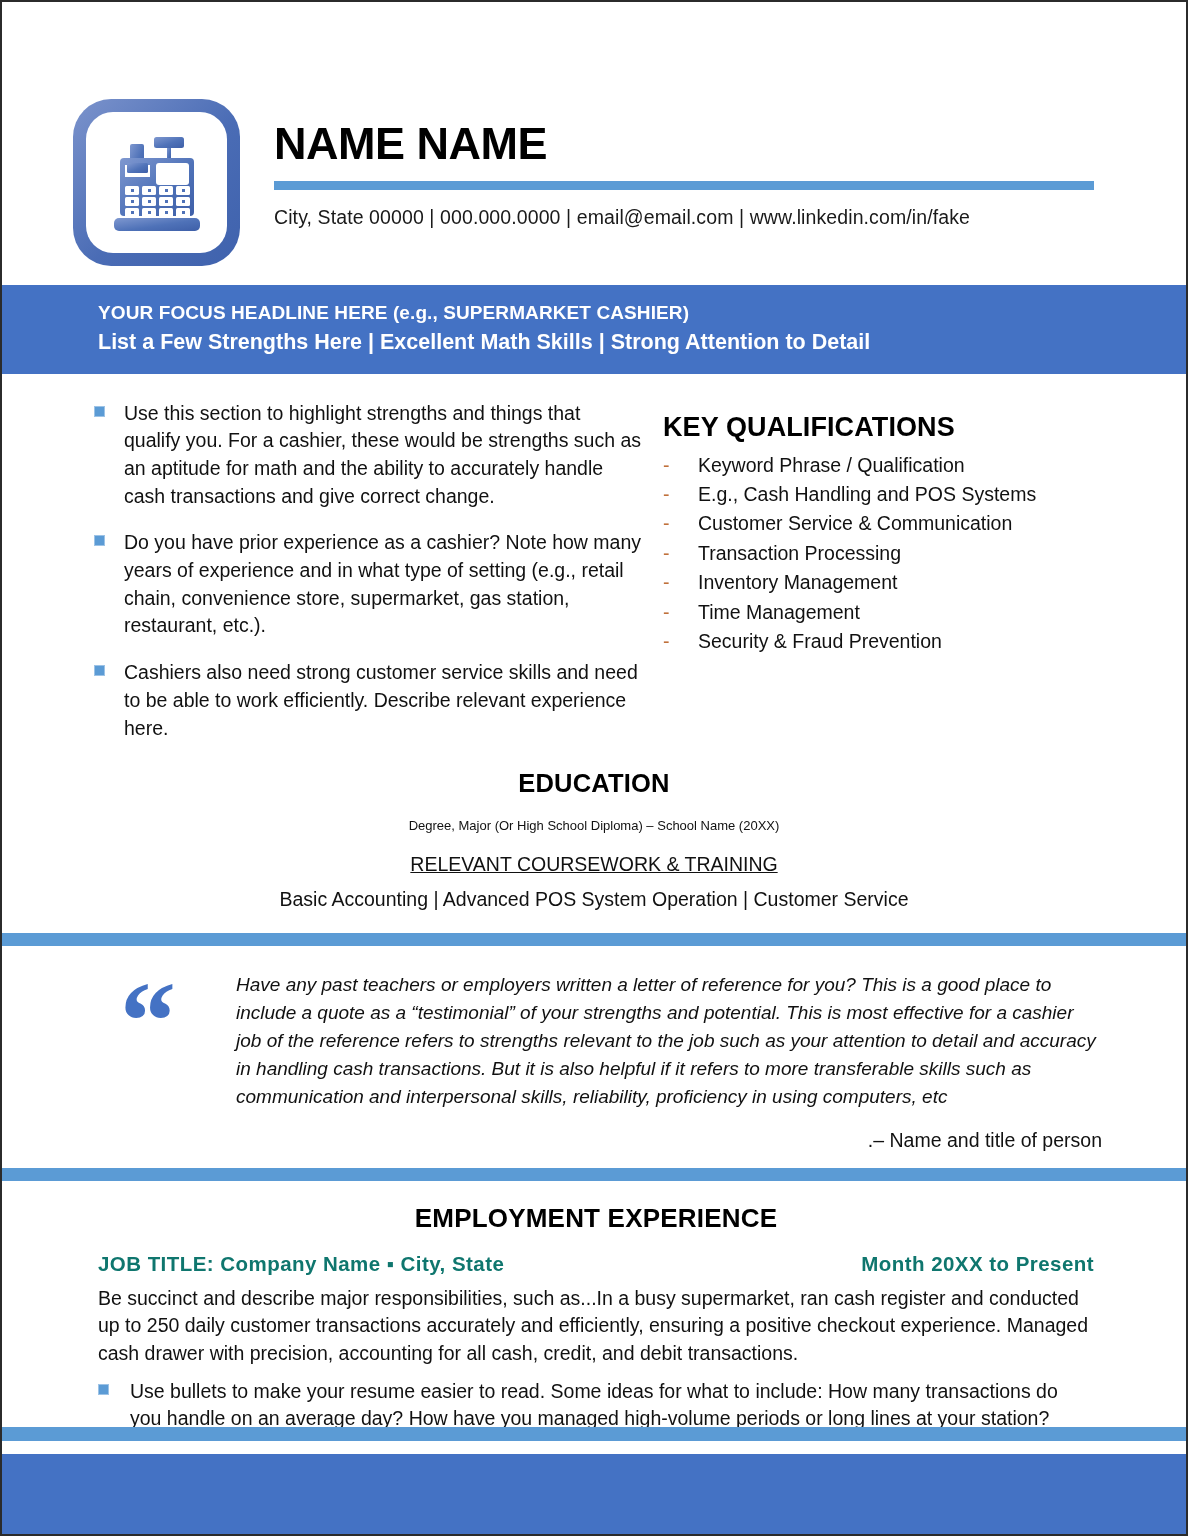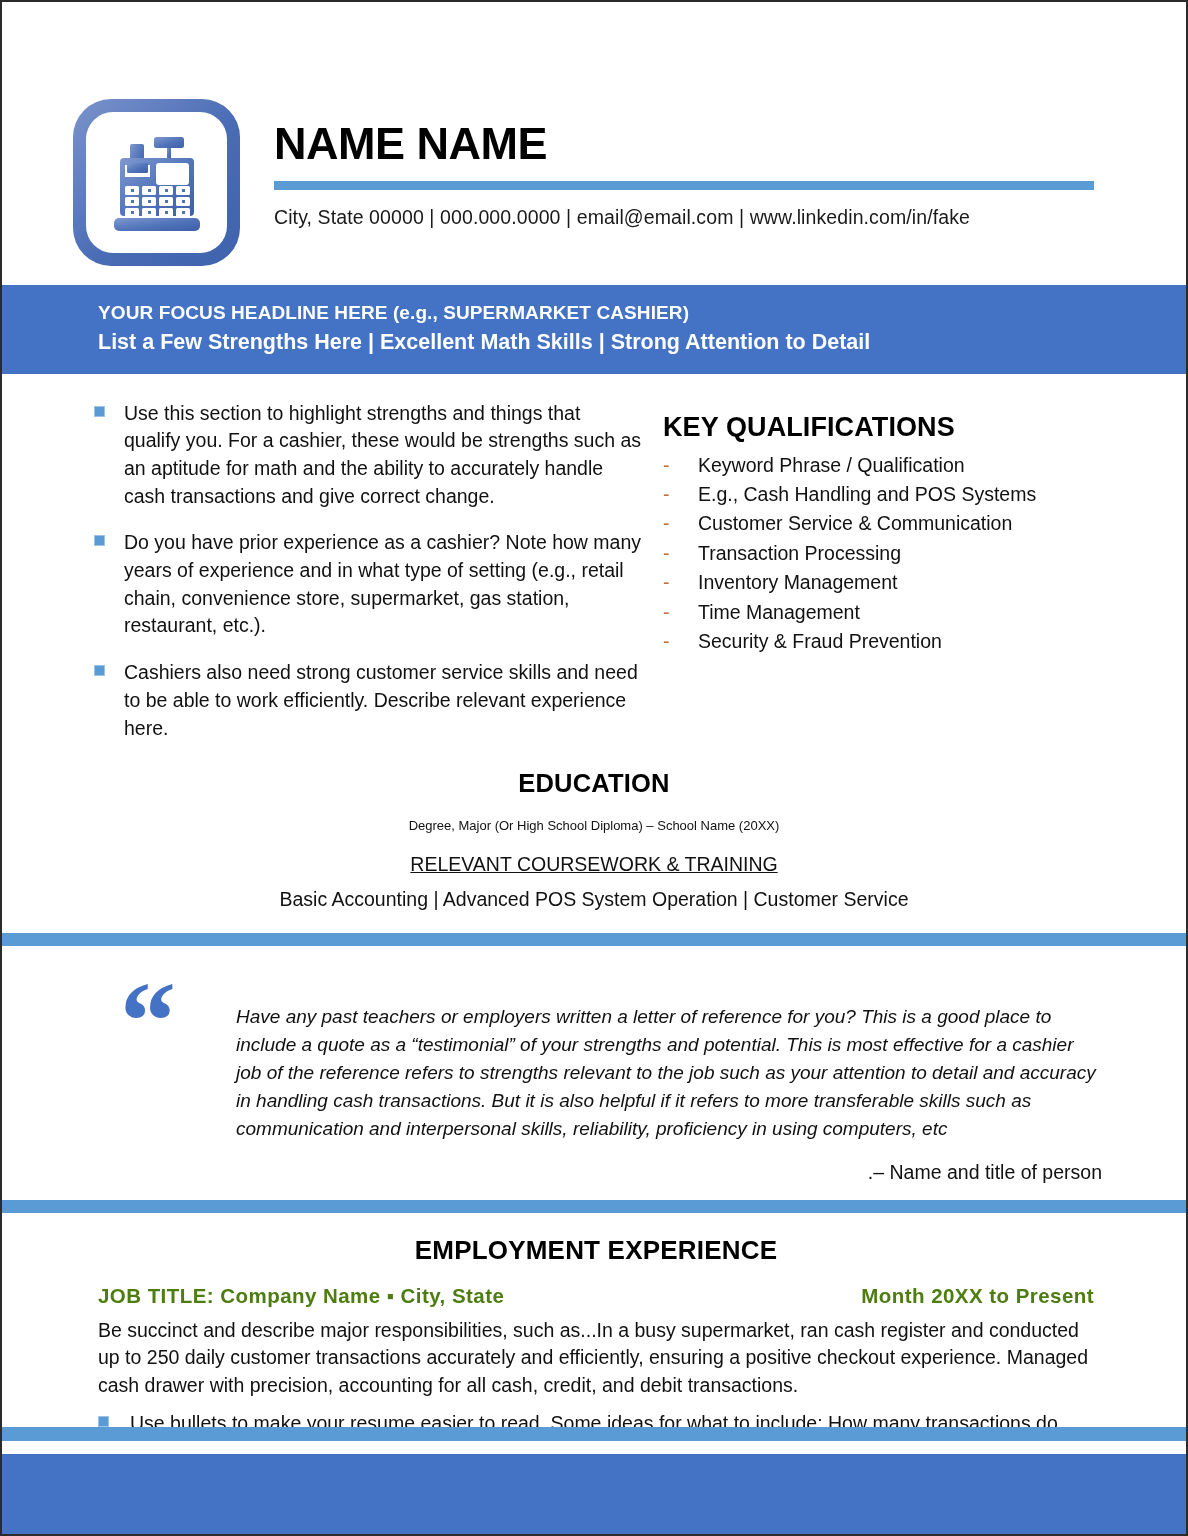--- a/index.html
+++ b/index.html
@@ -209,21 +209,20 @@
     line-height: 0.72;
     font-family: "Liberation Serif", serif;
     padding-top: 10px;
   }
   .quote-body { flex: 1; }
   .quote-text {
     font-style: italic;
     font-size: 19px;
     line-height: 1.47;
     color: #111111;
-    margin-top: 32px;
   }
   .quote-attr {
     text-align: right;
     font-size: 19.5px;
     color: #111111;
     margin-top: 18px;
   }
 
   
   .exp-wrap {
@@ -237,21 +236,21 @@
     color: #000000;
     margin-bottom: 18px;
     letter-spacing: 0.2px;
   }
   .job-head {
     display: flex;
     justify-content: space-between;
     align-items: baseline;
     font-size: 20.5px;
     font-weight: bold;
-    color: #4d7c0f;
+    color: #0f766e;
     letter-spacing: 0.45px;
     margin-bottom: 9px;
   }
   .job-dates { white-space: nowrap; text-align: right; }
   .job-desc {
     font-size: 19.5px;
     line-height: 1.42;
     color: #111111;
     margin-bottom: 10px;
   }

